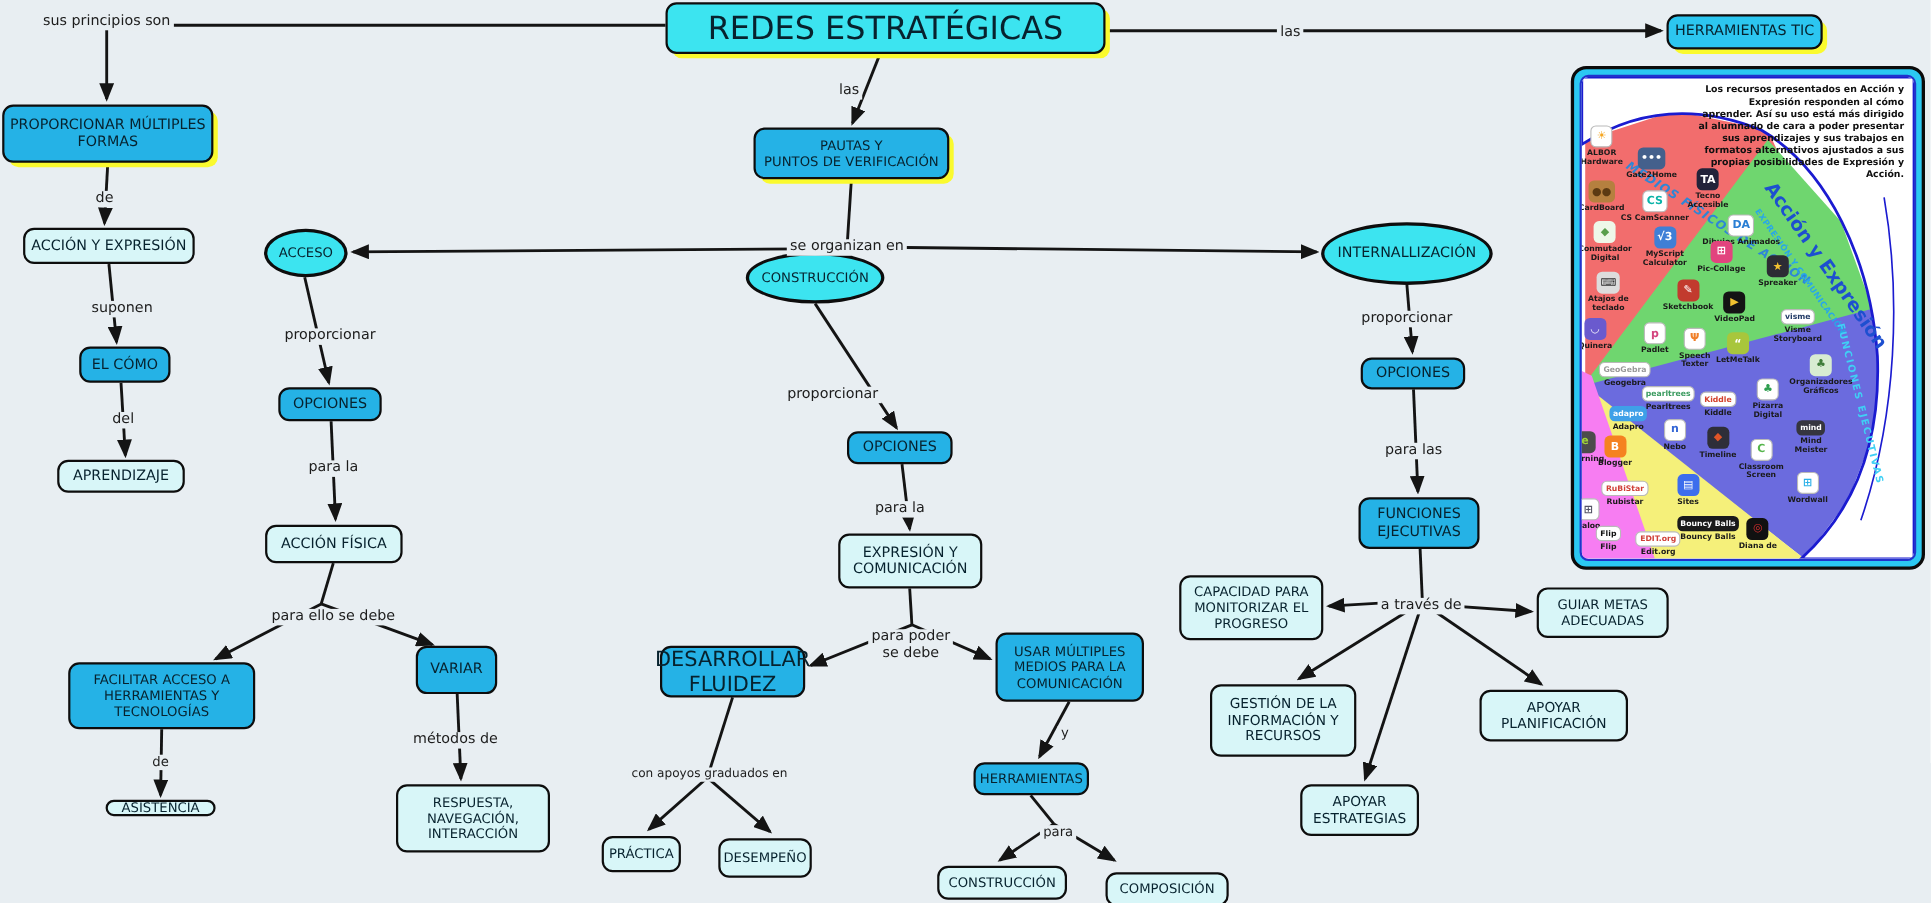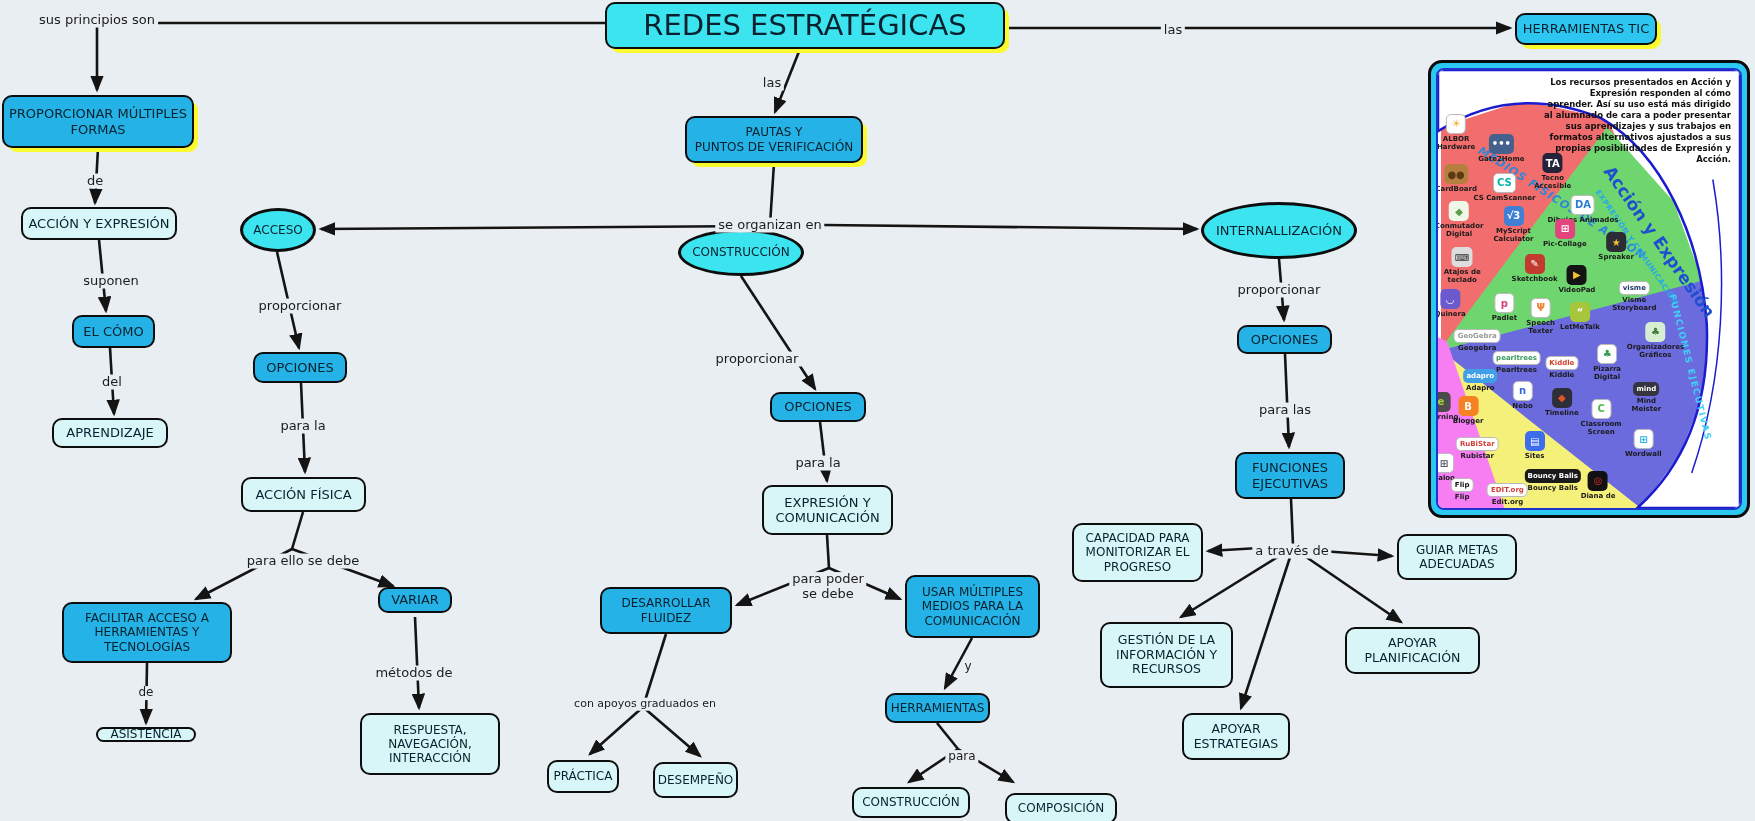--- a/index.html
+++ b/index.html
@@ -123,29 +123,29 @@
       <div class="node box s-blue yellow" style="left: 685px; top: 116px; width: 178px; height: 47px; font-size: 12px;">PAUTAS Y
 PUNTOS DE VERIFICACIÓN</div>
       <div class="node ellipse s-bright" style="left: 240px; top: 208px; width: 76px; height: 44px; font-size: 12px;">ACCESO</div>
       <div class="node ellipse s-bright" style="left: 678px; top: 229px; width: 126px; height: 47px; font-size: 12px;">CONSTRUCCIÓN</div>
       <div class="node ellipse s-bright" style="left: 1201px; top: 202px; width: 156px; height: 57px; font-size: 13px;">INTERNALLIZACIÓN</div>
       <div class="node box s-blue" style="left: 253px; top: 352px; width: 94px; height: 31px; font-size: 13px;">OPCIONES</div>
       <div class="node box s-light" style="left: 241px; top: 477px; width: 125px; height: 35px; font-size: 13px;">ACCIÓN FÍSICA</div>
       <div class="node box s-blue" style="left: 62px; top: 602px; width: 170px; height: 61px; font-size: 12px;">FACILITAR ACCESO A
 HERRAMIENTAS Y
 TECNOLOGÍAS</div>
-      <div class="node box s-blue" style="left: 378px; top: 587px; width: 74px; height: 26px; font-size: 13px;">VARIAR</div>
+      <div class="node box s-blue" style="left: 378px; top: 587px; width: 74px; height: 44px; font-size: 13px;">VARIAR</div>
       <div class="node box s-light" style="left: 96px; top: 727px; width: 100px; height: 15px; font-size: 12px;">ASISTENCIA</div>
       <div class="node box s-light" style="left: 360px; top: 713px; width: 140px; height: 62px; font-size: 12px;">RESPUESTA,
 NAVEGACIÓN,
 INTERACCIÓN</div>
       <div class="node box s-blue" style="left: 770px; top: 392px; width: 96px; height: 30px; font-size: 13px;">OPCIONES</div>
       <div class="node box s-light" style="left: 762px; top: 485px; width: 131px; height: 50px; font-size: 13px;">EXPRESIÓN Y
 COMUNICACIÓN</div>
-      <div class="node box s-blue" style="left: 600px; top: 587px; width: 132px; height: 47px; font-size: 12px;">DESARROLLAR
+      <div class="node box s-blue" style="left: 600px; top: 587px; width: 132px; height: 47px; font-size: 19px;">DESARROLLAR
 FLUIDEZ</div>
       <div class="node box s-blue" style="left: 905px; top: 575px; width: 135px; height: 63px; font-size: 12px;">USAR MÚLTIPLES
 MEDIOS PARA LA
 COMUNICACIÓN</div>
       <div class="node box s-light" style="left: 547px; top: 760px; width: 72px; height: 33px; font-size: 12px;">PRÁCTICA</div>
       <div class="node box s-light" style="left: 653px; top: 762px; width: 85px; height: 36px; font-size: 12px;">DESEMPEÑO</div>
       <div class="node box s-blue" style="left: 885px; top: 693px; width: 105px; height: 30px; font-size: 12px;">HERRAMIENTAS</div>
       <div class="node box s-light" style="left: 852px; top: 787px; width: 118px; height: 31px; font-size: 12px;">CONSTRUCCIÓN</div>
       <div class="node box s-light" style="left: 1005px; top: 793px; width: 112px; height: 31px; font-size: 12px;">COMPOSICIÓN</div>
       <div class="node box s-blue" style="left: 1237px; top: 325px; width: 95px; height: 29px; font-size: 13px;">OPCIONES</div>

